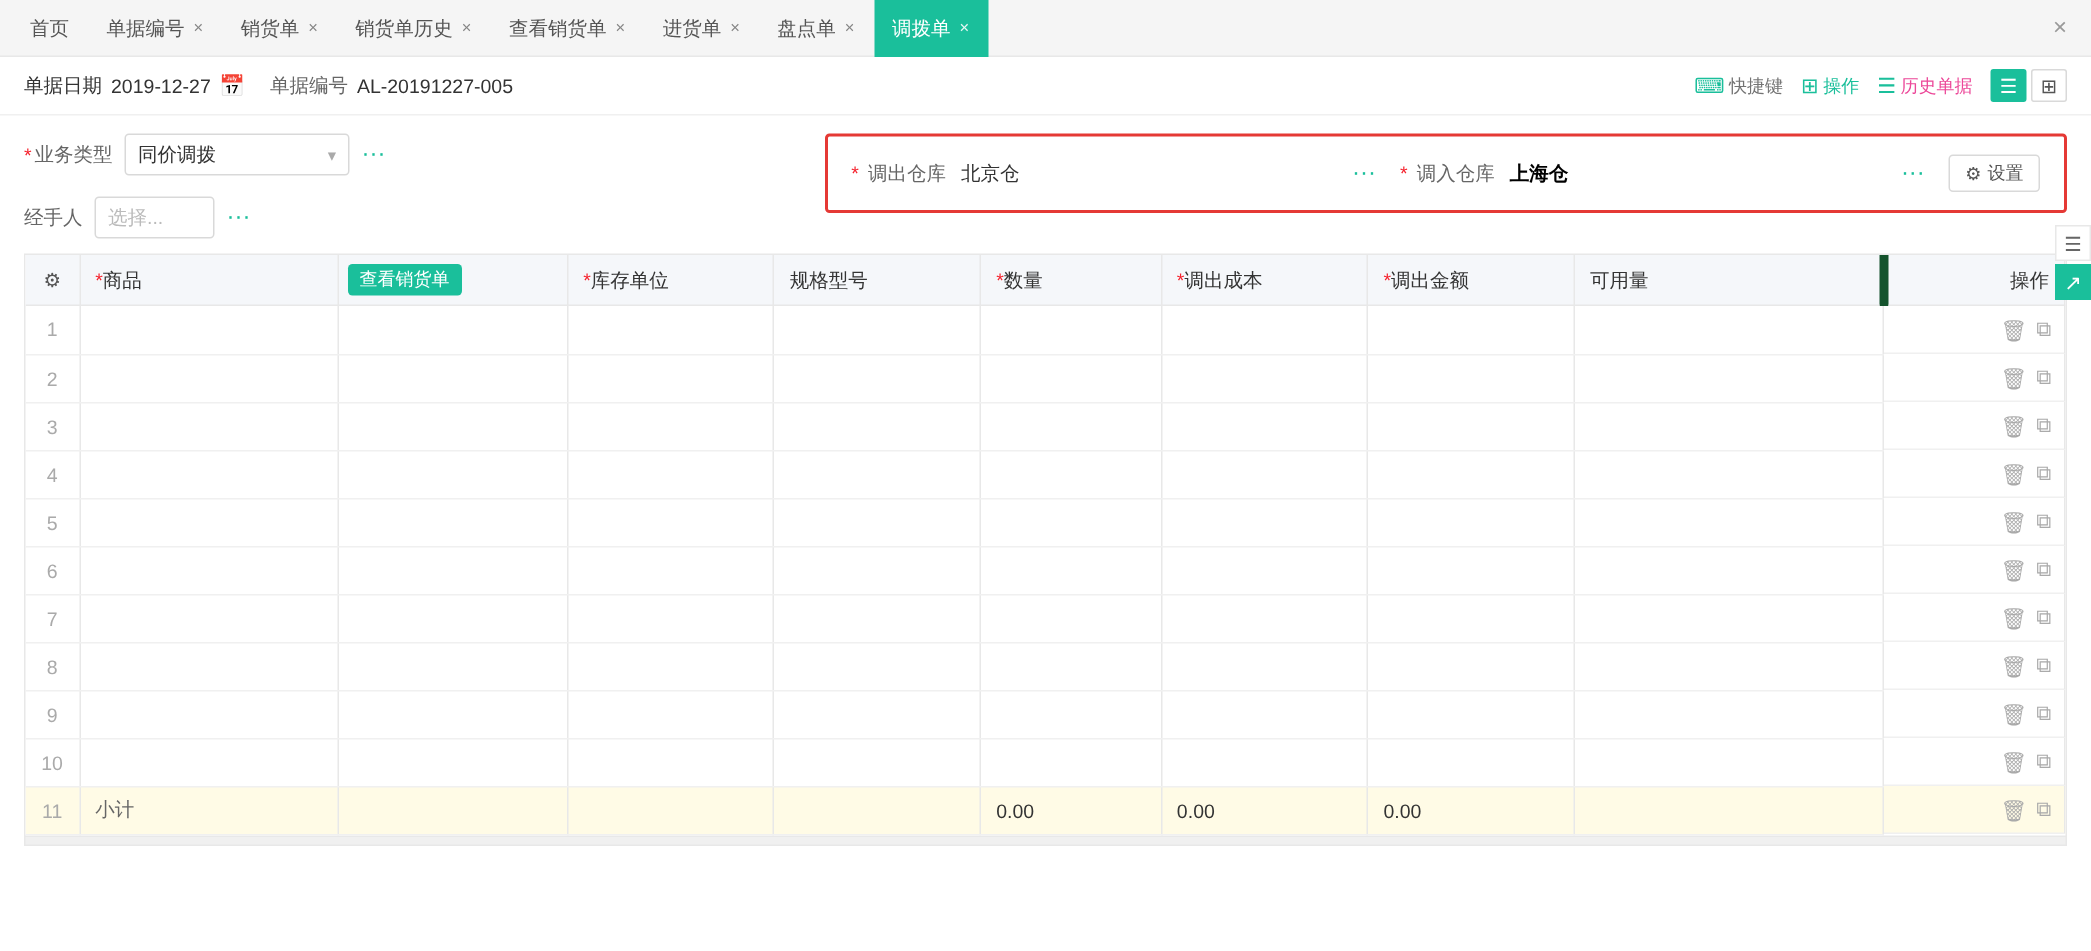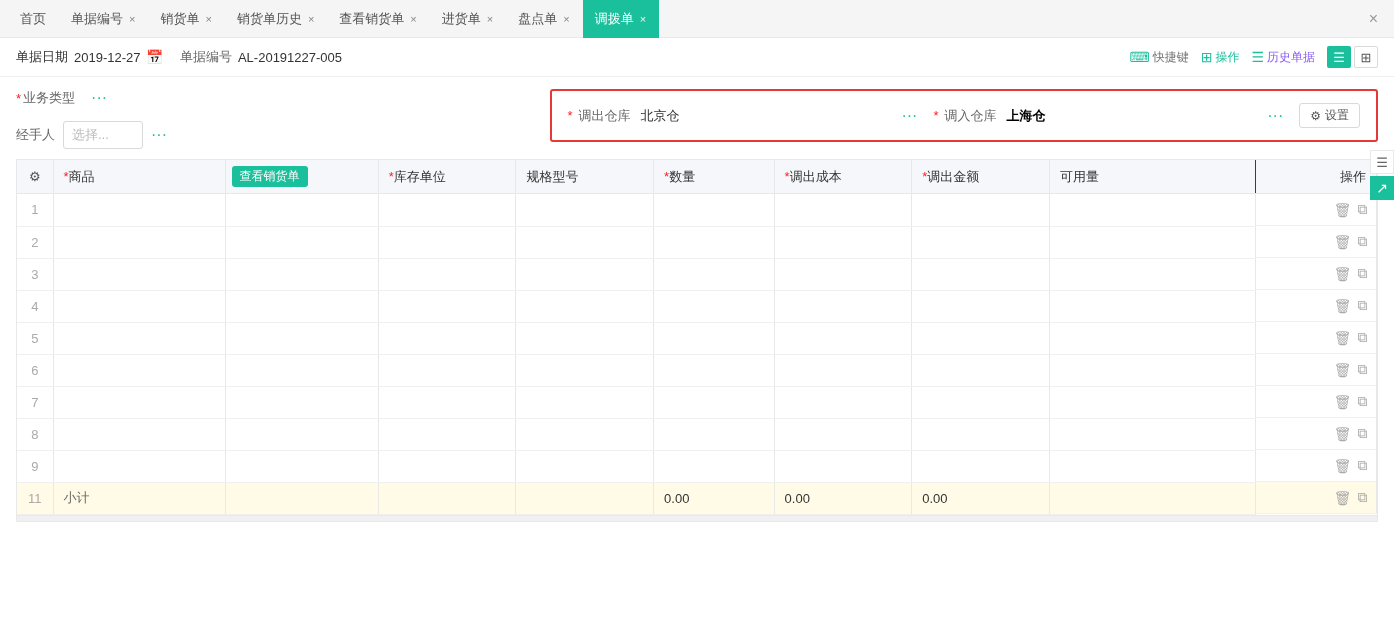--- a/index.html
+++ b/index.html
@@ -222,41 +222,45 @@
     <div class="right-toolbar-item">
       <span style="font-size:14px;color:#1abf9b;">⌨</span>
       <span style="color:#737373;">快捷键</span>
     </div>
     <div class="right-toolbar-item">
       <span style="font-size:14px;color:#1abf9b;">⊞</span>
       <span style="color:#1abf9b;">操作</span>
     </div>
     <div class="right-toolbar-item">
       <span style="font-size:14px;color:#1abf9b;">☰</span>
-      <span style="color:#8b5cf6;">历史单据</span>
+      <span style="color:#ec4899;">历史单据</span>
     </div>
     <div style="display:flex;gap:3px;">
       <div style="width:24px;height:22px;background:#1abf9b;display:flex;align-items:center;justify-content:center;cursor:pointer;border-radius:2px;">
         <span style="color:#fff;font-size:13px;">☰</span>
       </div>
       <div style="width:24px;height:22px;background:#fff;border:1px solid #d9d9d9;display:flex;align-items:center;justify-content:center;cursor:pointer;border-radius:2px;">
         <span style="color:#555;font-size:13px;">⊞</span>
       </div>
     </div>
   </div>
 </div>
 
 <div style="padding: 12px 16px 0 16px;">
   <div style="display:flex; align-items:flex-start; gap:16px;">
 
     <div style="flex: 0 0 38%;">
 
       <div style="display:flex;align-items:center;margin-bottom:14px;">
         <span style="color:#f5222d;margin-right:2px;">*</span>
         <span style="color:#666;margin-right:8px;">业务类型</span>
+        <div class="field-select" style="min-width:150px;border:1px solid #d9d9d9;border-radius:3px;padding:4px 8px;display:flex;align-items:center;justify-content:space-between;cursor:pointer;">
+          <span>同价调拨</span>
+          <span style="color:#aaa;font-size:11px;">▾</span>
+        </div>
         <span class="field-dots">···</span>
       </div>
 
       <div style="display:flex;align-items:center;">
         <span style="color:#666;margin-right:8px;">经手人</span>
         <span style="color:#bbb;font-size:13px;cursor:pointer;border:1px solid #d9d9d9;border-radius:3px;padding:4px 8px;min-width:80px;">选择...</span>
         <span class="field-dots" style="margin-left:8px;">···</span>
       </div>
     </div>
 
@@ -306,21 +310,21 @@
           </th>
           <th style="border-right:1px solid #e8e8e8;border-bottom:1px solid #e8e8e8;background:#f5f7fa;padding:6px 10px;min-width:70px;">
             <span style="color:#f5222d;">*</span><span>数量</span>
           </th>
           <th style="border-right:1px solid #e8e8e8;border-bottom:1px solid #e8e8e8;background:#f5f7fa;padding:6px 10px;min-width:80px;">
             <span style="color:#f5222d;">*</span><span>调出成本</span>
           </th>
           <th style="border-right:1px solid #e8e8e8;border-bottom:1px solid #e8e8e8;background:#f5f7fa;padding:6px 10px;min-width:80px;">
             <span style="color:#f5222d;">*</span><span>调出金额</span>
           </th>
-          <th style="border-right:1px solid #14532d;border-bottom:1px solid #e8e8e8;background:#f5f7fa;padding:6px 10px;flex:1;min-width:120px;">
+          <th style="border-right:6px solid #14532d;border-bottom:1px solid #e8e8e8;background:#f5f7fa;padding:6px 10px;flex:1;min-width:120px;">
             <span>可用量</span>
           </th>
           <th style="border-bottom:1px solid #e8e8e8;background:#f5f7fa;padding:6px 10px;min-width:70px;text-align:right;">
             <span>操作</span>
           </th>
         </tr>
       </thead>
       <tbody id="table-body">
 
       <tr>
@@ -438,20 +442,35 @@
     <td style="border-right:1px solid #e8e8e8;"></td>
     <td style="border-right:1px solid #e8e8e8;"></td>
     <td style="border-right:1px solid #e8e8e8;"></td>
     <td style="display:flex;align-items:center;justify-content:flex-end;gap:6px;padding:6px 8px;height:32px;">
       <span style="color:#aaa;cursor:pointer;font-size:14px;">🗑</span>
       <span style="color:#aaa;cursor:pointer;font-size:14px;">⧉</span>
     </td>
   </tr>
           <tr>
     <td style="text-align:center;border-right:1px solid #e8e8e8;color:#aaa;">9</td>
+    <td style="border-right:1px solid #e8e8e8;"></td>
+    <td style="border-right:1px solid #e8e8e8;"></td>
+    <td style="border-right:1px solid #e8e8e8;"></td>
+    <td style="border-right:1px solid #e8e8e8;"></td>
+    <td style="border-right:1px solid #e8e8e8;"></td>
+    <td style="border-right:1px solid #e8e8e8;"></td>
+    <td style="border-right:1px solid #e8e8e8;"></td>
+    <td style="border-right:1px solid #e8e8e8;"></td>
+    <td style="display:flex;align-items:center;justify-content:flex-end;gap:6px;padding:6px 8px;height:32px;">
+      <span style="color:#aaa;cursor:pointer;font-size:14px;">🗑</span>
+      <span style="color:#aaa;cursor:pointer;font-size:14px;">⧉</span>
+    </td>
+  </tr>
+          <tr>
+    <td style="text-align:center;border-right:1px solid #e8e8e8;color:#aaa;">10</td>
     <td style="border-right:1px solid #e8e8e8;"></td>
     <td style="border-right:1px solid #e8e8e8;"></td>
     <td style="border-right:1px solid #e8e8e8;"></td>
     <td style="border-right:1px solid #e8e8e8;"></td>
     <td style="border-right:1px solid #e8e8e8;"></td>
     <td style="border-right:1px solid #e8e8e8;"></td>
     <td style="border-right:1px solid #e8e8e8;"></td>
     <td style="border-right:1px solid #e8e8e8;"></td>
     <td style="display:flex;align-items:center;justify-content:flex-end;gap:6px;padding:6px 8px;height:32px;">
       <span style="color:#aaa;cursor:pointer;font-size:14px;">🗑</span>

